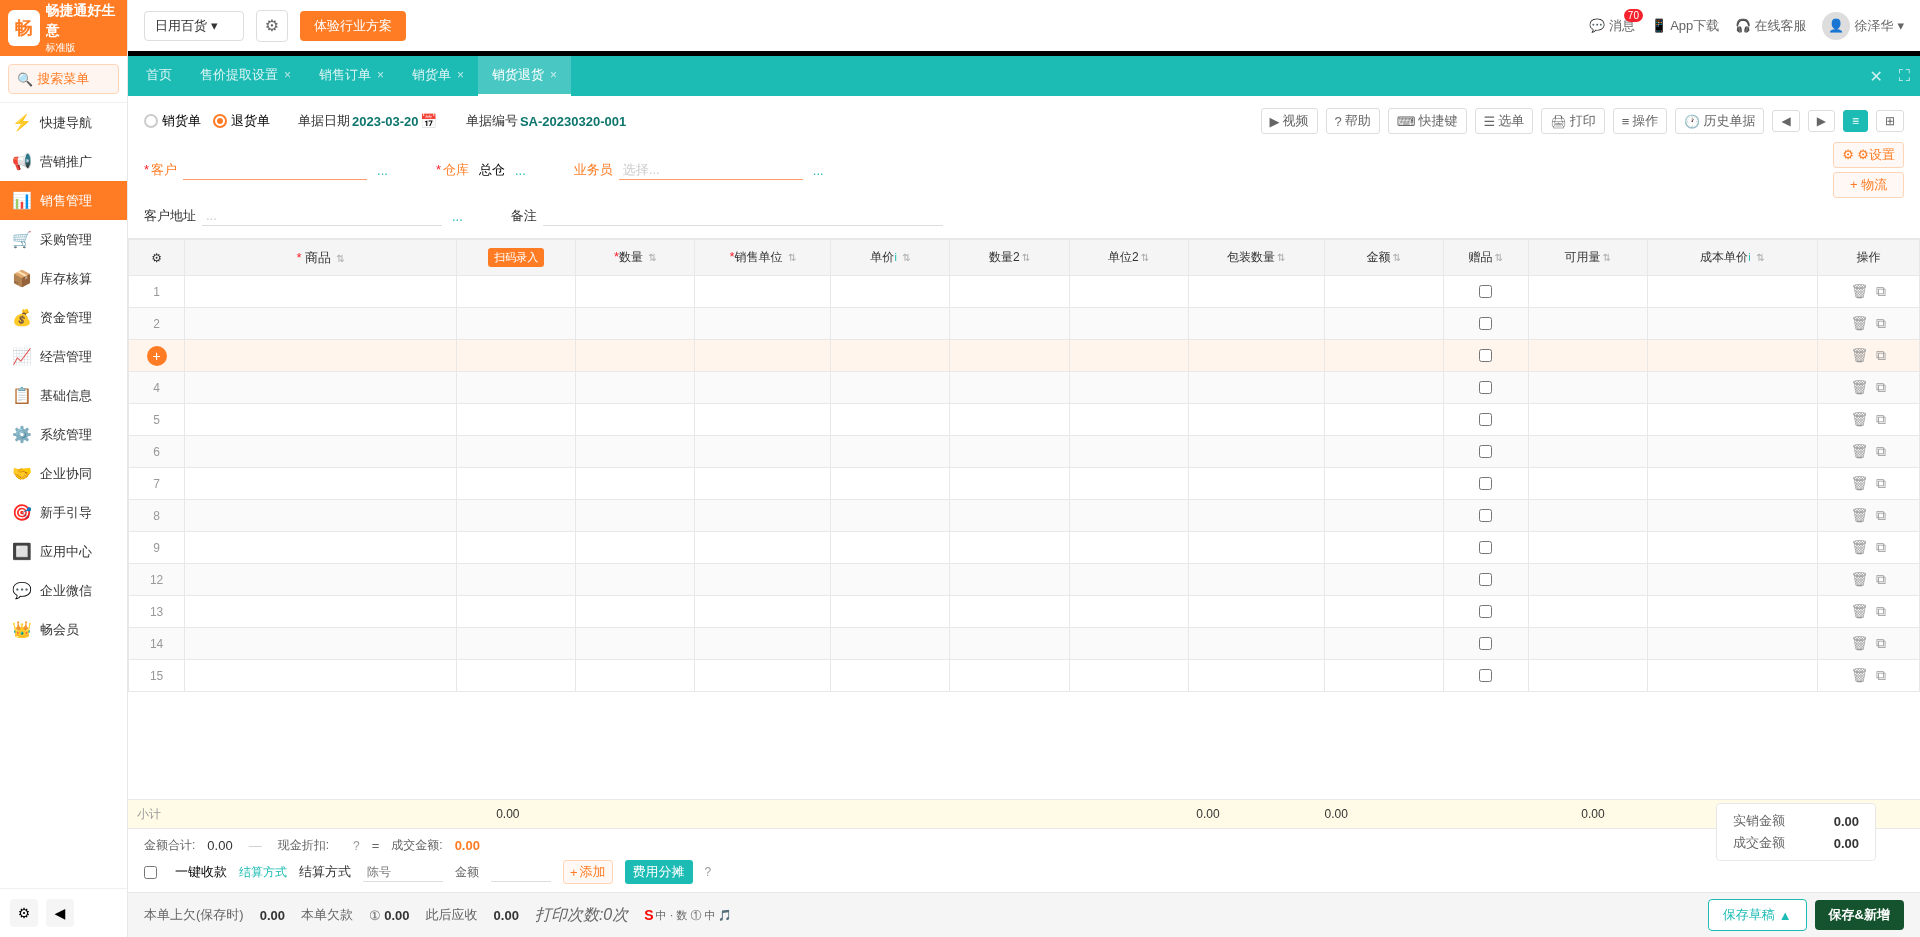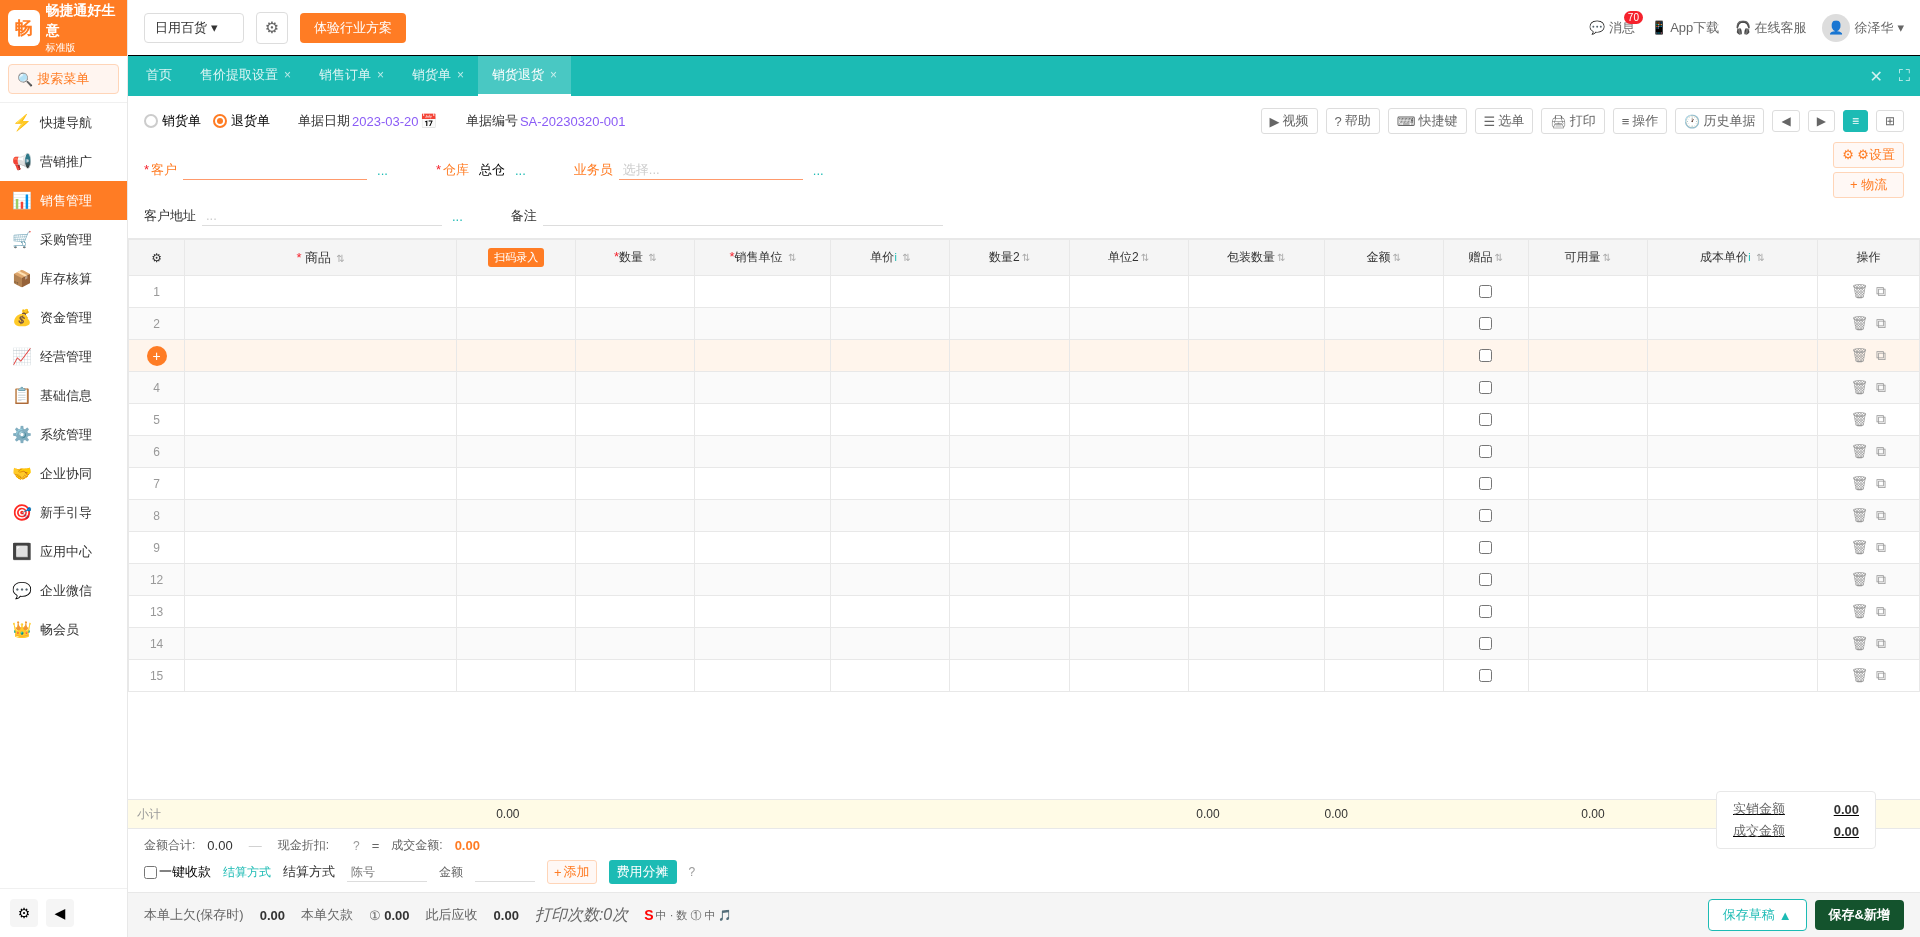--- a/index.html
+++ b/index.html
@@ -19,21 +19,21 @@
     .sidebar-item { padding: 10px 12px; display: flex; align-items: center; gap: 8px; cursor: pointer; color: #333; font-size: 13px; }
     .sidebar-item.active { background: #ff7c24; color: #fff; border-radius: 0; }
     .sidebar-item-icon { font-size: 16px; width: 20px; text-align: center; }
     .sidebar-bottom { padding: 10px; display: flex; align-items: center; gap: 8px; border-top: 1px solid #f0f0f0; }
     .sidebar-bottom-btn { width: 28px; height: 28px; border: none; background: #f5f5f5; border-radius: 4px; cursor: pointer; display: flex; align-items: center; justify-content: center; font-size: 14px; }
 
     
     .main { flex: 1; display: flex; flex-direction: column; overflow: hidden; }
 
     
-    .topbar { height: 56px; background: #fff; display: flex; align-items: center; justify-content: space-between; padding: 0 16px; border-bottom: 1px solid #000000; flex-shrink: 0; }
+    .topbar { height: 56px; background: #fff; display: flex; align-items: center; justify-content: space-between; padding: 0 16px; border-bottom: 5px solid #000000; flex-shrink: 0; }
     .topbar-left { display: flex; align-items: center; gap: 12px; }
     .topbar-select { border: 1px solid #ddd; border-radius: 4px; padding: 5px 10px; background: #fff; font-size: 13px; color: #333; cursor: pointer; display: flex; align-items: center; gap: 4px; min-width: 100px; }
     .topbar-gear { width: 32px; height: 32px; border: 1px solid #ddd; border-radius: 4px; background: #fff; cursor: pointer; display: flex; align-items: center; justify-content: center; font-size: 16px; color: #666; }
     .topbar-experience { background: #ff7c24; color: #fff; border: none; border-radius: 4px; padding: 6px 14px; cursor: pointer; font-size: 13px; }
     .topbar-right { display: flex; align-items: center; gap: 16px; color: #666; font-size: 13px; }
     .topbar-badge { position: relative; display: inline-block; }
     .topbar-badge-count { position: absolute; top: -8px; right: -8px; background: #f5222d; color: #fff; border-radius: 8px; font-size: 10px; padding: 1px 4px; min-width: 16px; text-align: center; }
     .topbar-user { display: flex; align-items: center; gap: 4px; cursor: pointer; }
     .topbar-avatar { width: 28px; height: 28px; border-radius: 50%; background: #ddd; display: flex; align-items: center; justify-content: center; font-size: 12px; overflow: hidden; }
 
@@ -50,21 +50,21 @@
     .form-area { padding: 12px 16px; border-bottom: 1px solid #e8e8e8; flex-shrink: 0; }
     .form-row { display: flex; align-items: center; gap: 8px; margin-bottom: 8px; }
     .form-row:last-child { margin-bottom: 0; }
     .radio-group { display: flex; align-items: center; gap: 12px; }
     .radio-item { display: flex; align-items: center; gap: 4px; cursor: pointer; }
     .radio-circle { width: 14px; height: 14px; border-radius: 50%; border: 2px solid #ccc; display: inline-block; position: relative; }
     .radio-circle.checked { border-color: #ff7c24; }
     .radio-circle.checked::after { content: ''; position: absolute; top: 2px; left: 2px; width: 6px; height: 6px; border-radius: 50%; background: #ff7c24; }
     .form-date-group { display: flex; align-items: center; gap: 2px; margin-left: 20px; }
     .form-label { color: #333; white-space: nowrap; }
-    .form-value { color: #8b5cf6; font-weight: normal; }
+    .form-value { color: #0f766e; font-weight: bold; }
     .date-picker-icon { color: #1cbbb4; cursor: pointer; font-size: 14px; }
     .form-field { display: flex; align-items: center; gap: 6px; }
     .form-field-label { color: #ff7c24; }
     .form-field-label.required::before { content: '*'; color: #f5222d; margin-right: 2px; }
     .form-input { border: none; border-bottom: 1px solid #ff9a6c; padding: 2px 4px; min-width: 180px; color: #333; outline: none; font-size: 13px; }
     .form-input::placeholder { color: #ccc; }
     .form-dots { color: #1cbbb4; cursor: pointer; margin-left: 4px; }
     .form-toolbar-right { margin-left: auto; display: flex; align-items: center; gap: 8px; }
     .toolbar-btn { border: 1px solid #ddd; border-radius: 3px; padding: 3px 8px; background: #fff; cursor: pointer; font-size: 12px; color: #666; display: flex; align-items: center; gap: 3px; }
     .settings-btn { background: #fff8f5; border: 1px solid #ffd5b8; border-radius: 3px; padding: 3px 8px; cursor: pointer; color: #ff7c24; font-size: 12px; }
@@ -92,21 +92,21 @@
     
     .bottom-form { padding: 8px 16px; border-top: 1px solid #e8e8e8; flex-shrink: 0; background: #fff; }
     .bottom-row { display: flex; align-items: center; gap: 12px; margin-bottom: 6px; }
     .bottom-row:last-child { margin-bottom: 0; }
     .amount-label { color: #666; font-size: 12px; }
     .amount-value { color: #333; font-size: 13px; }
     .amount-dash { color: #ccc; margin: 0 4px; }
     .equals-icon { color: #666; }
     .deal-label { color: #666; font-size: 12px; }
     .deal-value { color: #ff7c24; font-size: 13px; font-weight: bold; }
-    .one-click-checkbox { display: flex; align-items: center; gap: 2px; }
+    .one-click-checkbox { display: flex; align-items: center; gap: 18px; }
     .settlement-label { color: #1cbbb4; cursor: pointer; font-size: 12px; }
     .account-field { border: none; border-bottom: 1px solid #ddd; padding: 2px 4px; width: 80px; font-size: 12px; outline: none; }
     .add-expense-btn { background: #fff8f5; border: 1px solid #ffd5b8; border-radius: 3px; padding: 2px 6px; cursor: pointer; color: #ff7c24; font-size: 12px; display: flex; align-items: center; gap: 2px; }
     .expense-split-btn { background: #1cbbb4; color: #fff; border: none; border-radius: 3px; padding: 3px 8px; cursor: pointer; font-size: 12px; }
     .help-icon { color: #999; cursor: pointer; font-size: 12px; }
 
     
     .status-bar { background: #f5f5f5; padding: 6px 16px; display: flex; align-items: center; justify-content: space-between; border-top: 1px solid #e8e8e8; flex-shrink: 0; }
     .status-bar-left { display: flex; align-items: center; gap: 16px; font-size: 12px; color: #666; text-align: right; }
     .status-bar-right { display: flex; align-items: center; gap: 8px; }
@@ -800,21 +800,21 @@
           <span>▲</span>
         </button>
         <button class="save-new-btn">
           <span>保存&amp;新增</span>
         </button>
       </div>
     </div>
   </div>
 </div>
 
-<div class="summary-box" style="position:fixed;right:44px;bottom:88px;text-decoration:underline;">
+<div class="summary-box" style="position:fixed;right:44px;bottom:76px;">
   <div class="summary-row">
     <span class="summary-label">实销金额</span>
     <span class="summary-value">0.00</span>
   </div>
   <div class="summary-row">
     <span class="summary-label">成交金额</span>
     <span class="summary-value">0.00</span>
   </div>
 </div>
 

